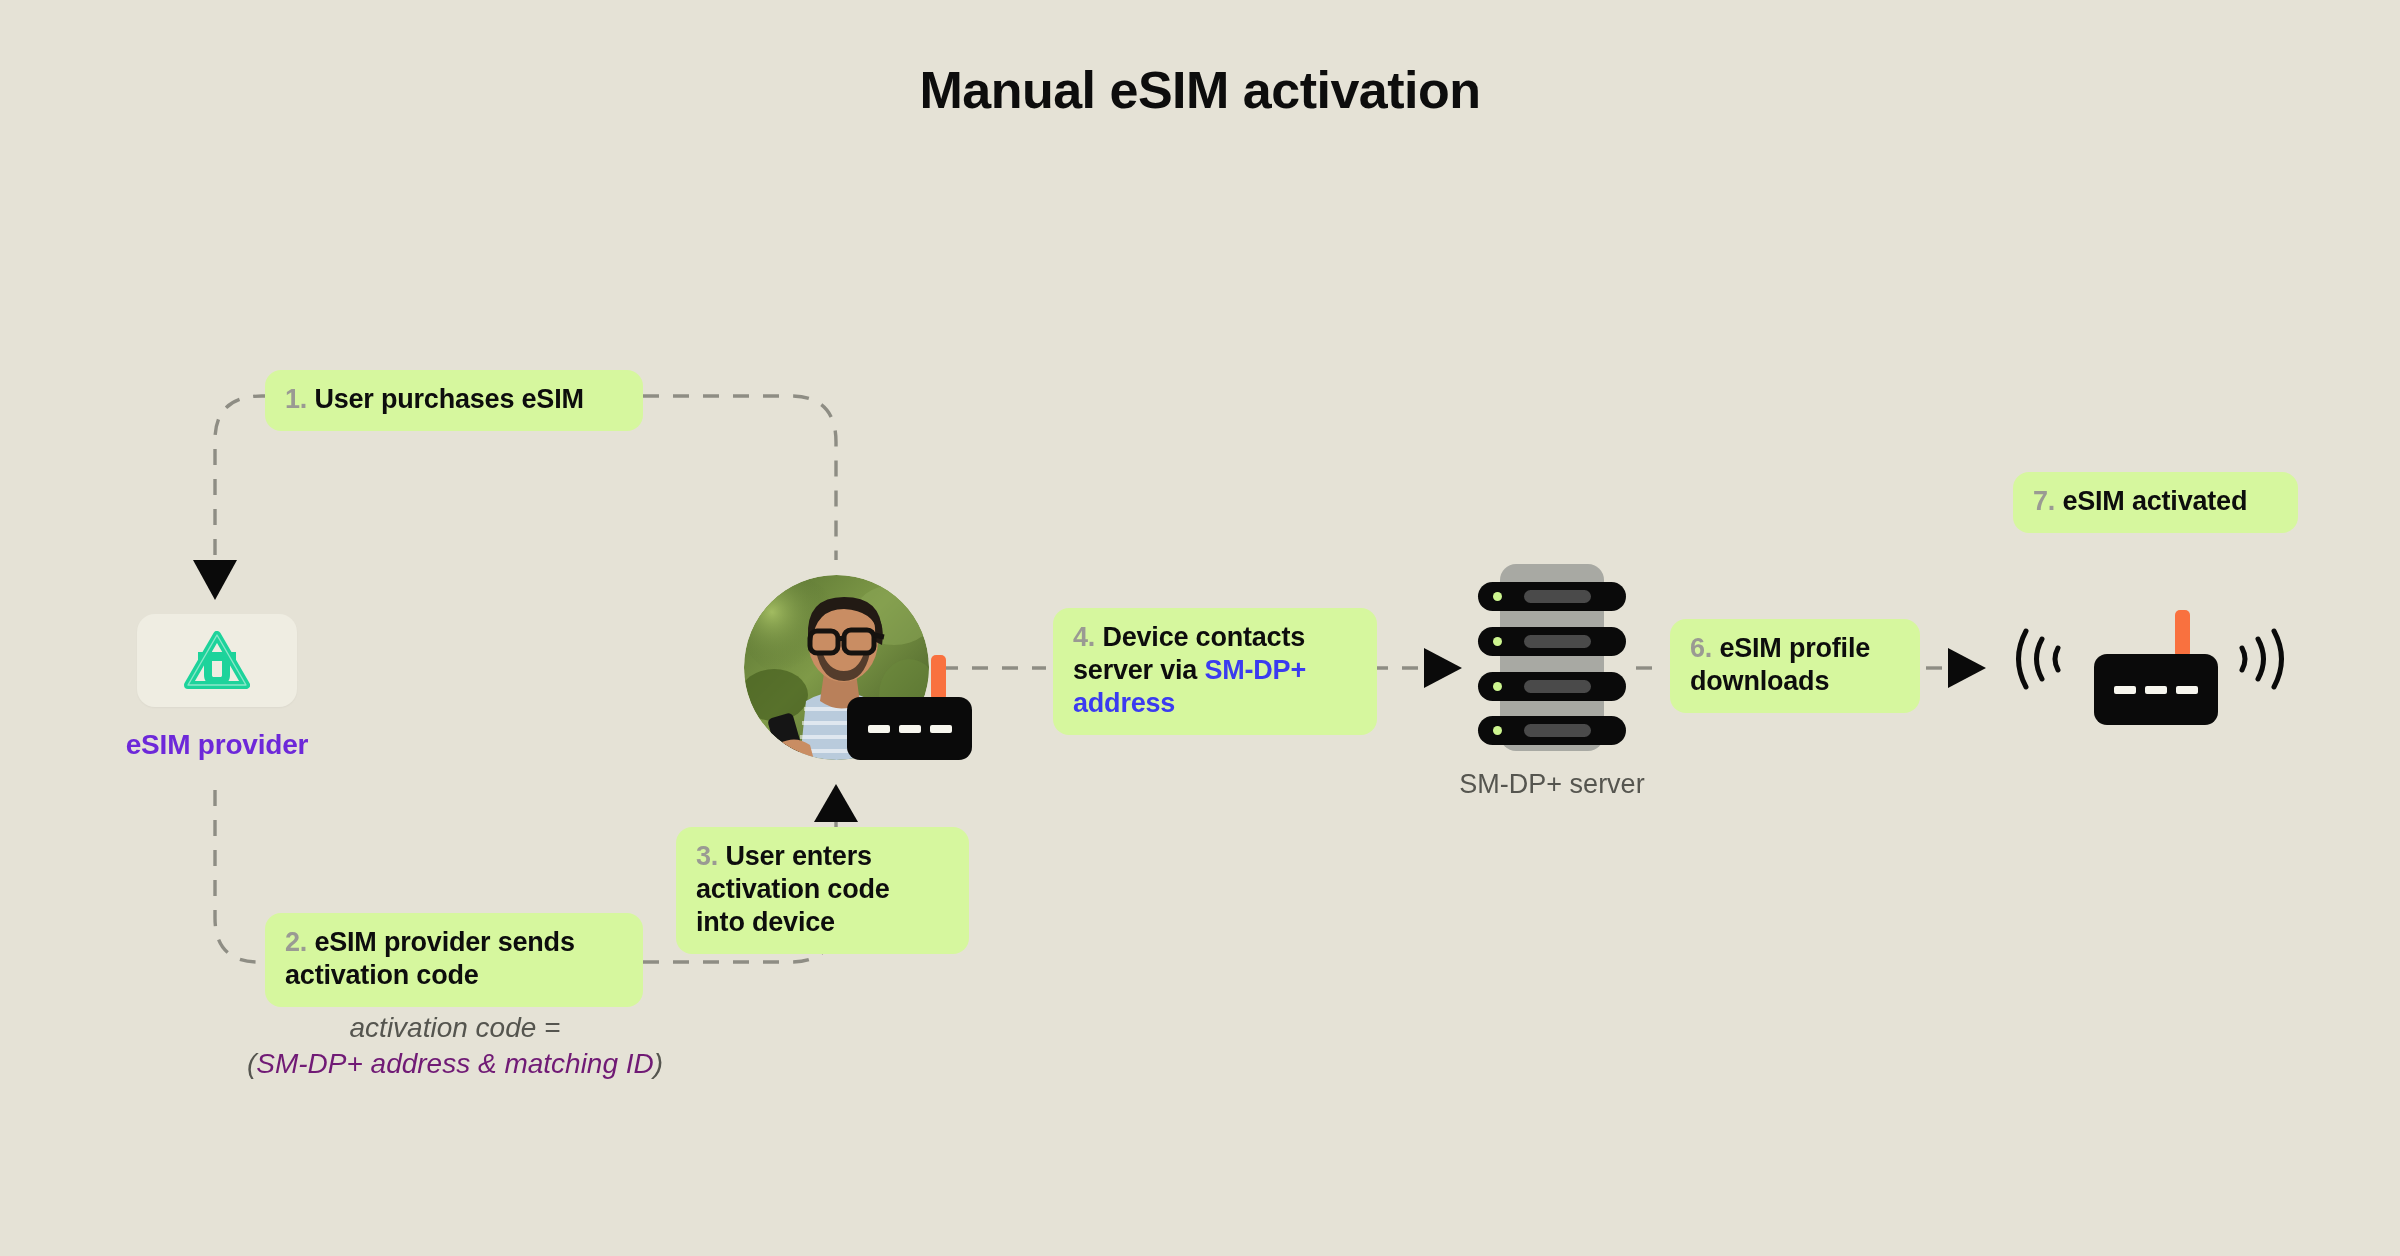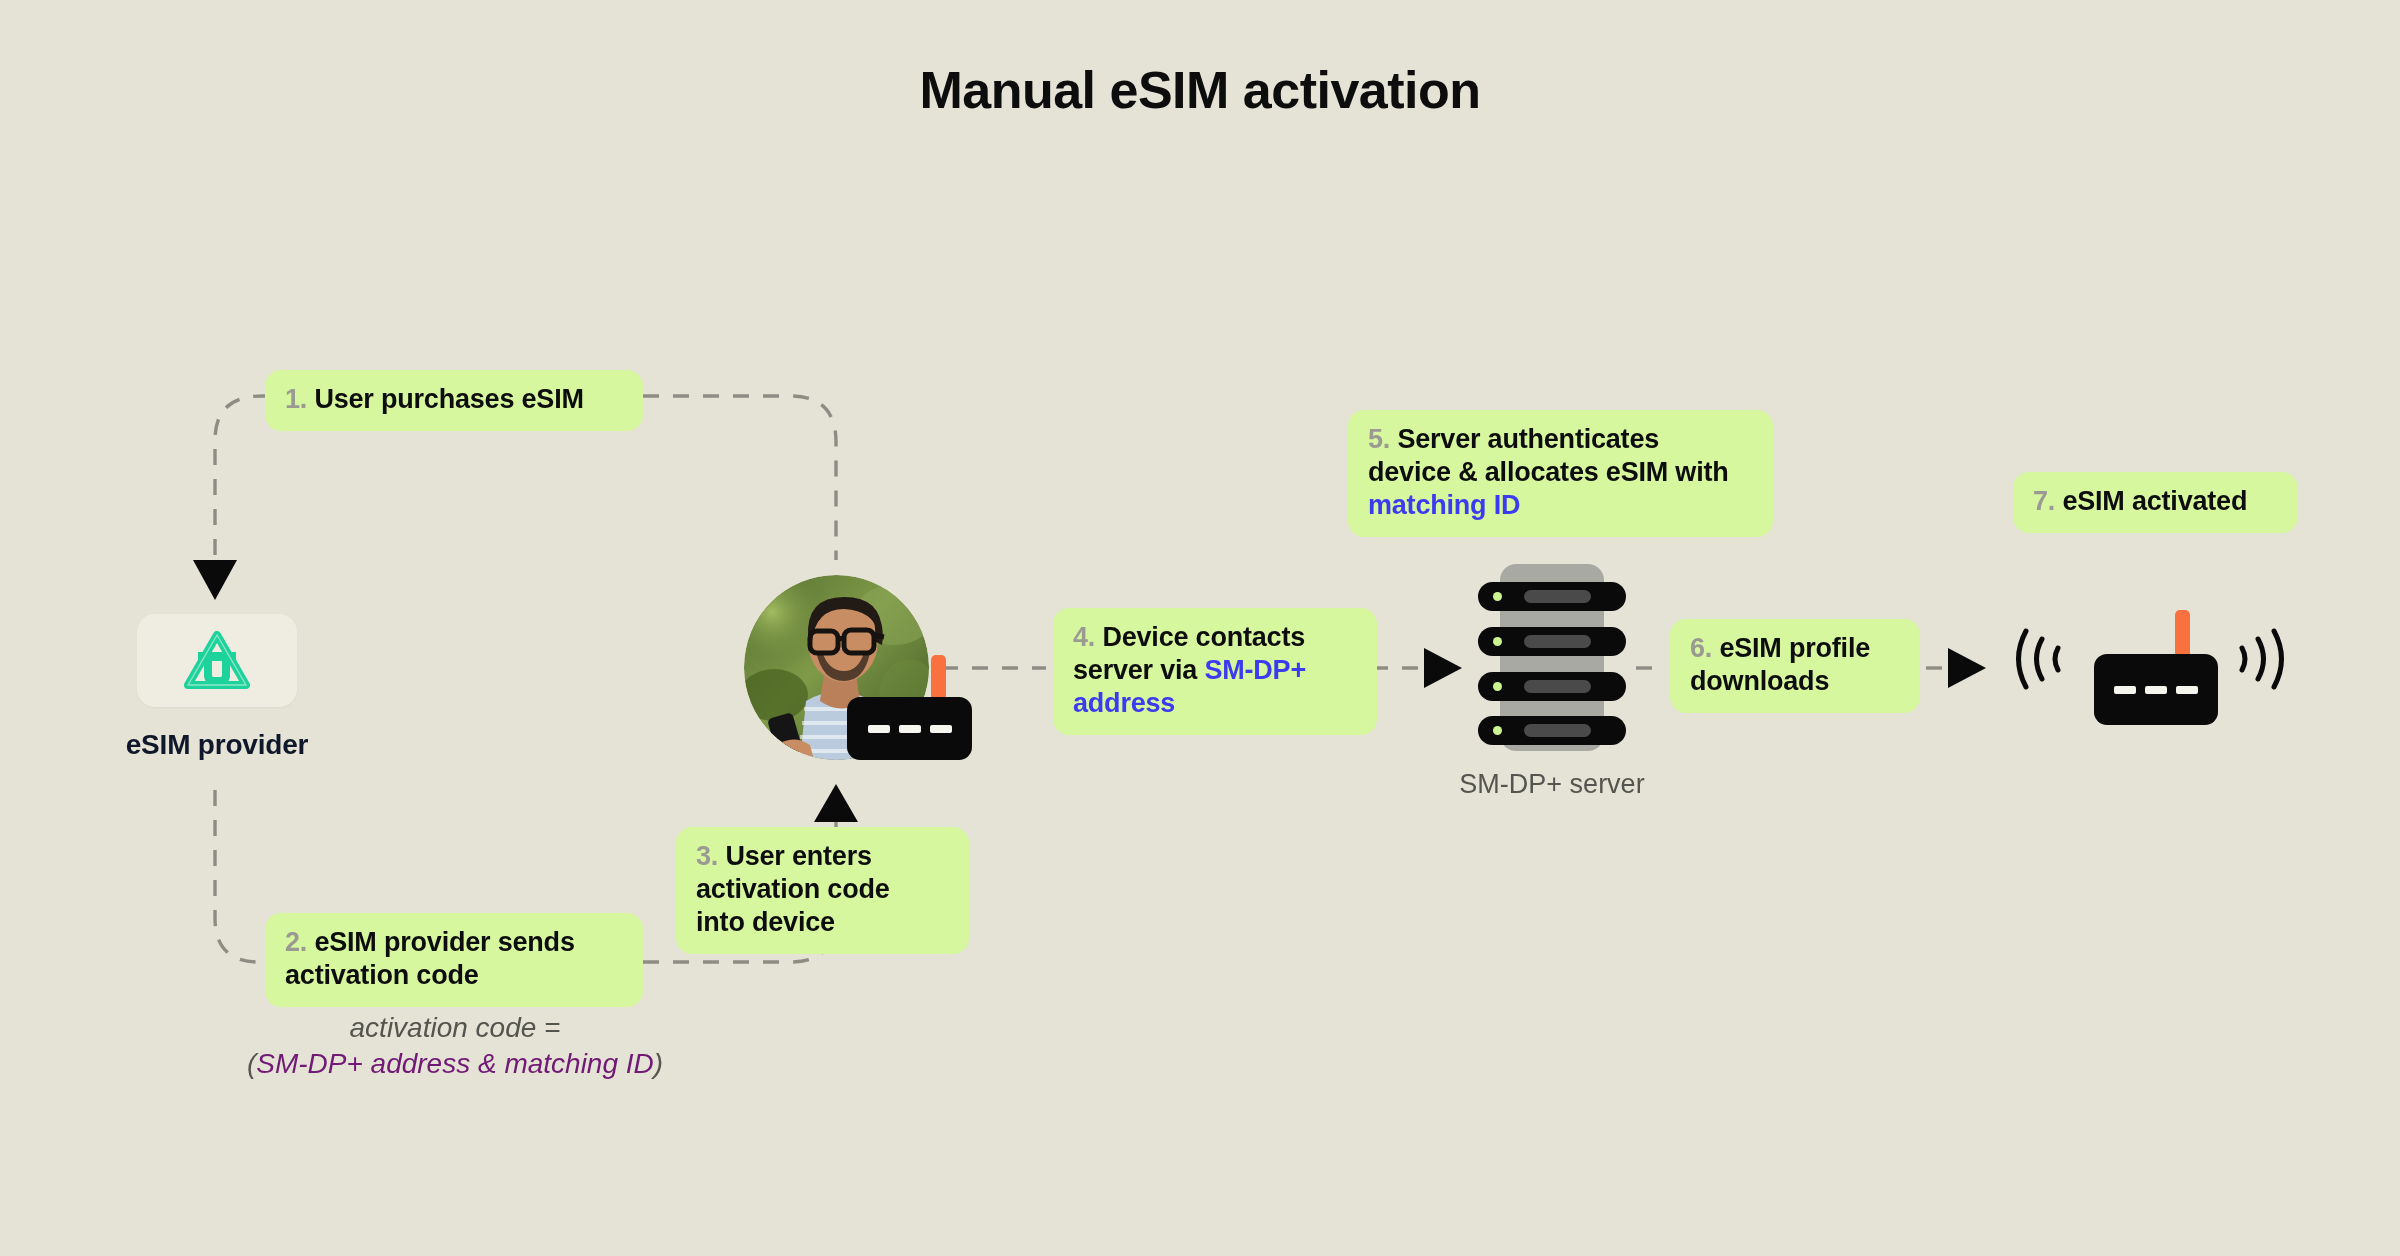--- a/index.html
+++ b/index.html
@@ -86,21 +86,21 @@
     display: flex;
     align-items: center;
     justify-content: center;
     box-shadow: 0 1px 2px rgba(0,0,0,0.04);
   }
   #provider-label {
     margin-top: 22px;
     text-align: center;
     font-size: 28px;
     font-weight: 700;
-    color: #0f172a;
+    color: #6d28d9;
     white-space: nowrap;
     margin-left: -28px;
     width: 216px;
     letter-spacing: -0.2px;
   }
 
   
   #person-node {
     position: absolute;
     left: 744px; top: 575px;
@@ -270,24 +270,20 @@
   <div class="step" id="step3">
     <span class="num">3. </span>
     <span class="txt">User enters activation code into device</span>
   </div>
 
   <div class="step" id="step4">
     <span class="num">4. </span>
     <span class="txt">Device contacts server via </span><span class="hl">SM-DP+ address</span>
   </div>
 
-  <div class="step" id="step5">
-    <span class="num">5. </span>
-    <span class="txt">Server authenticates device &amp; allocates eSIM with </span><span class="hl">matching ID</span>
-  </div>
 
   <div class="step" id="step6">
     <span class="num">6. </span>
     <span class="txt">eSIM profile downloads</span>
   </div>
 
   <div class="step" id="step7">
     <span class="num">7. </span>
     <span class="txt">eSIM activated</span>
   </div>

